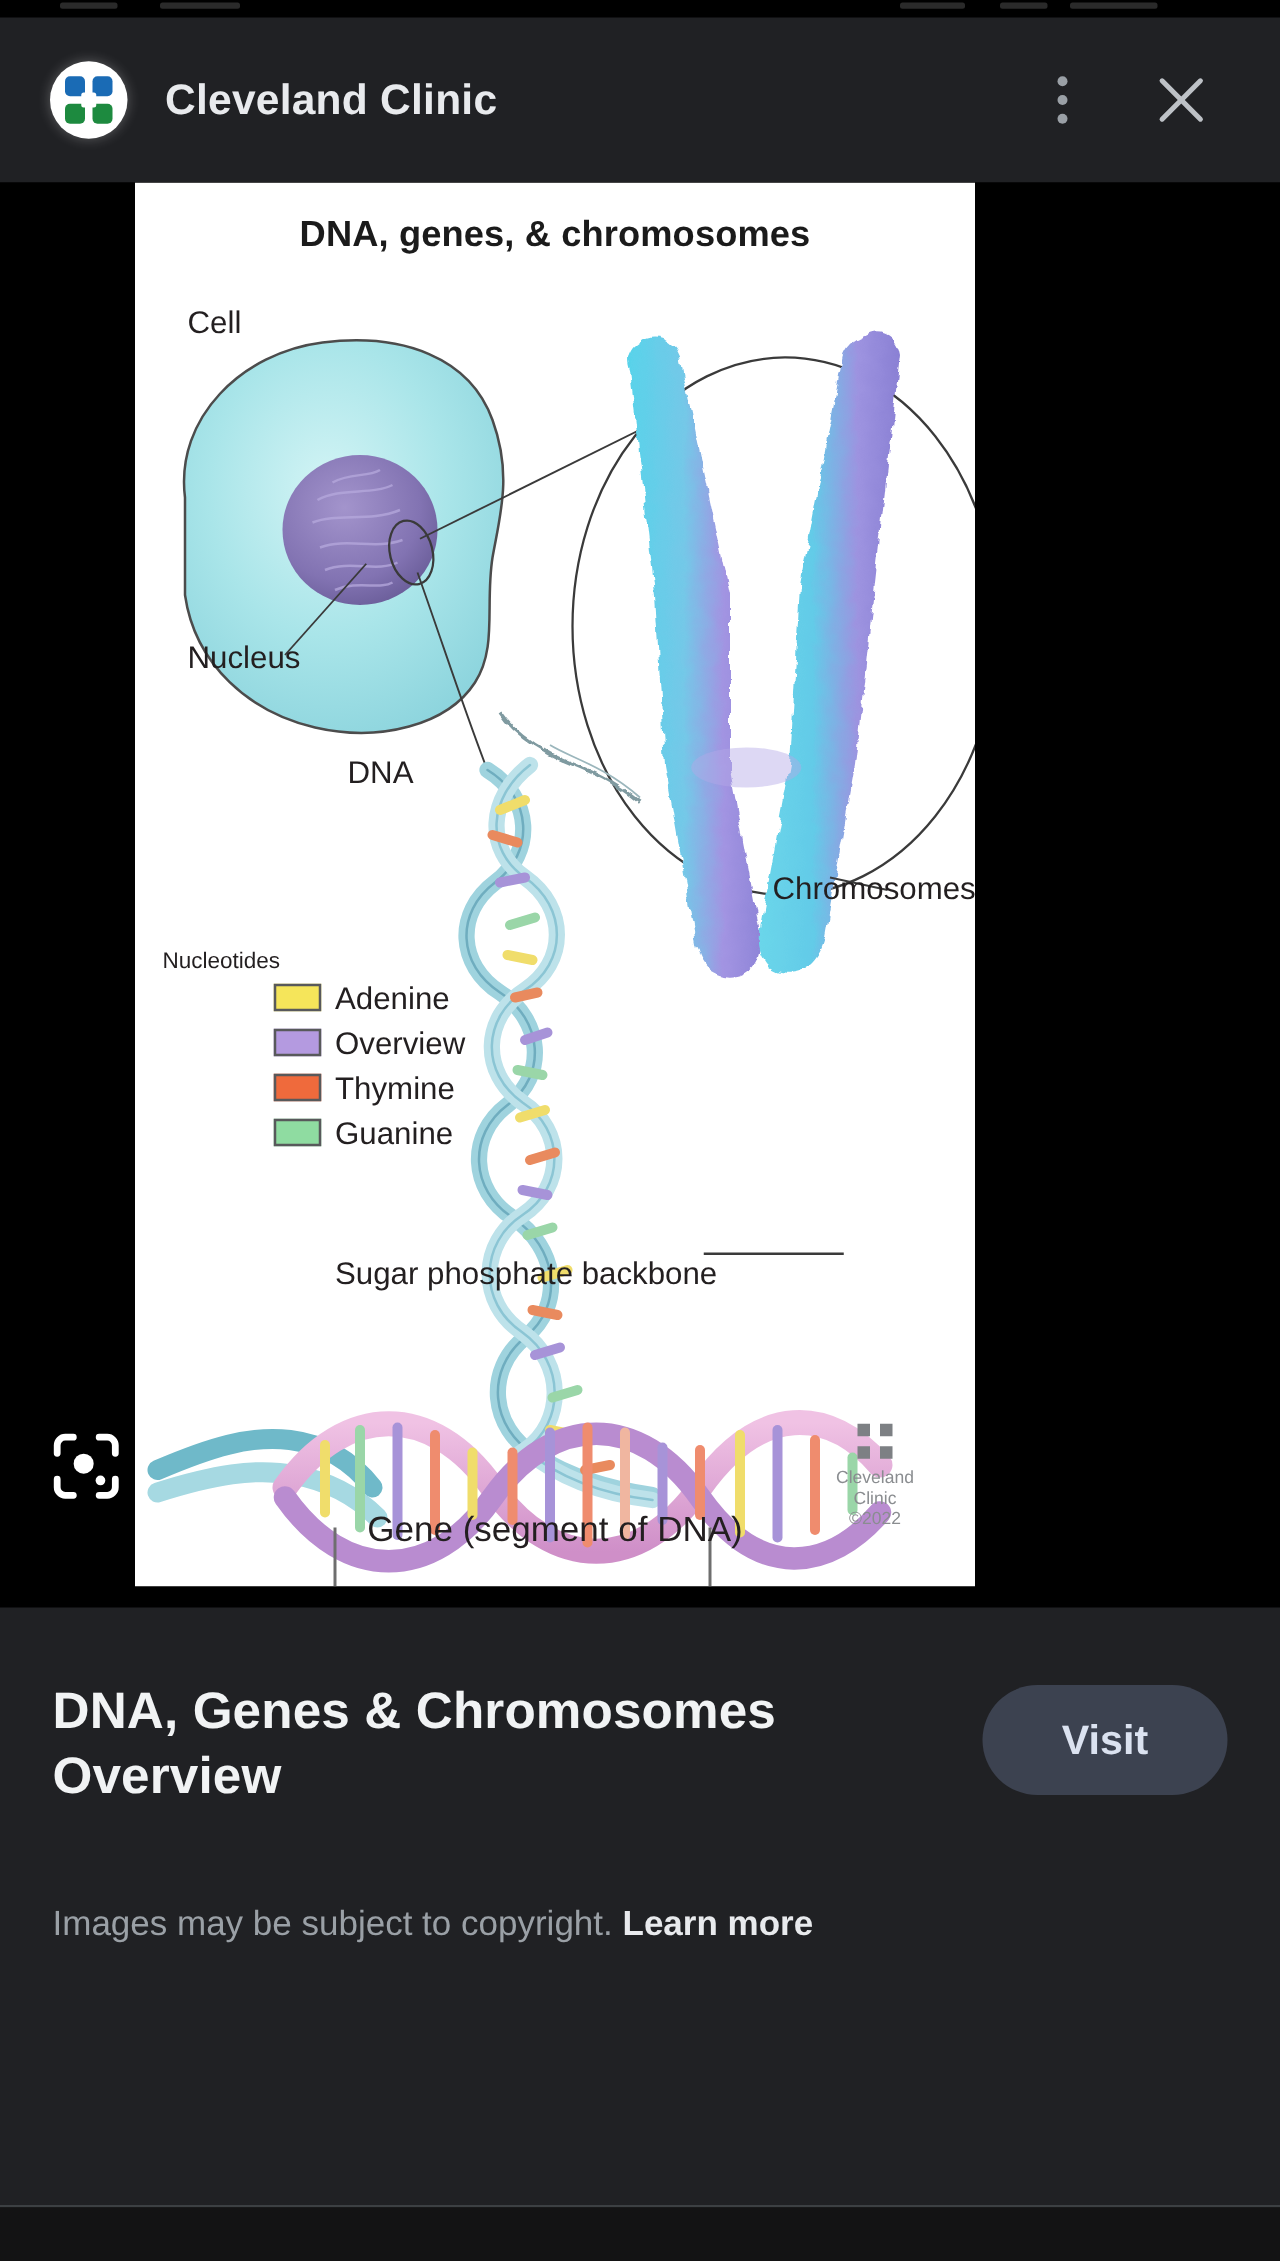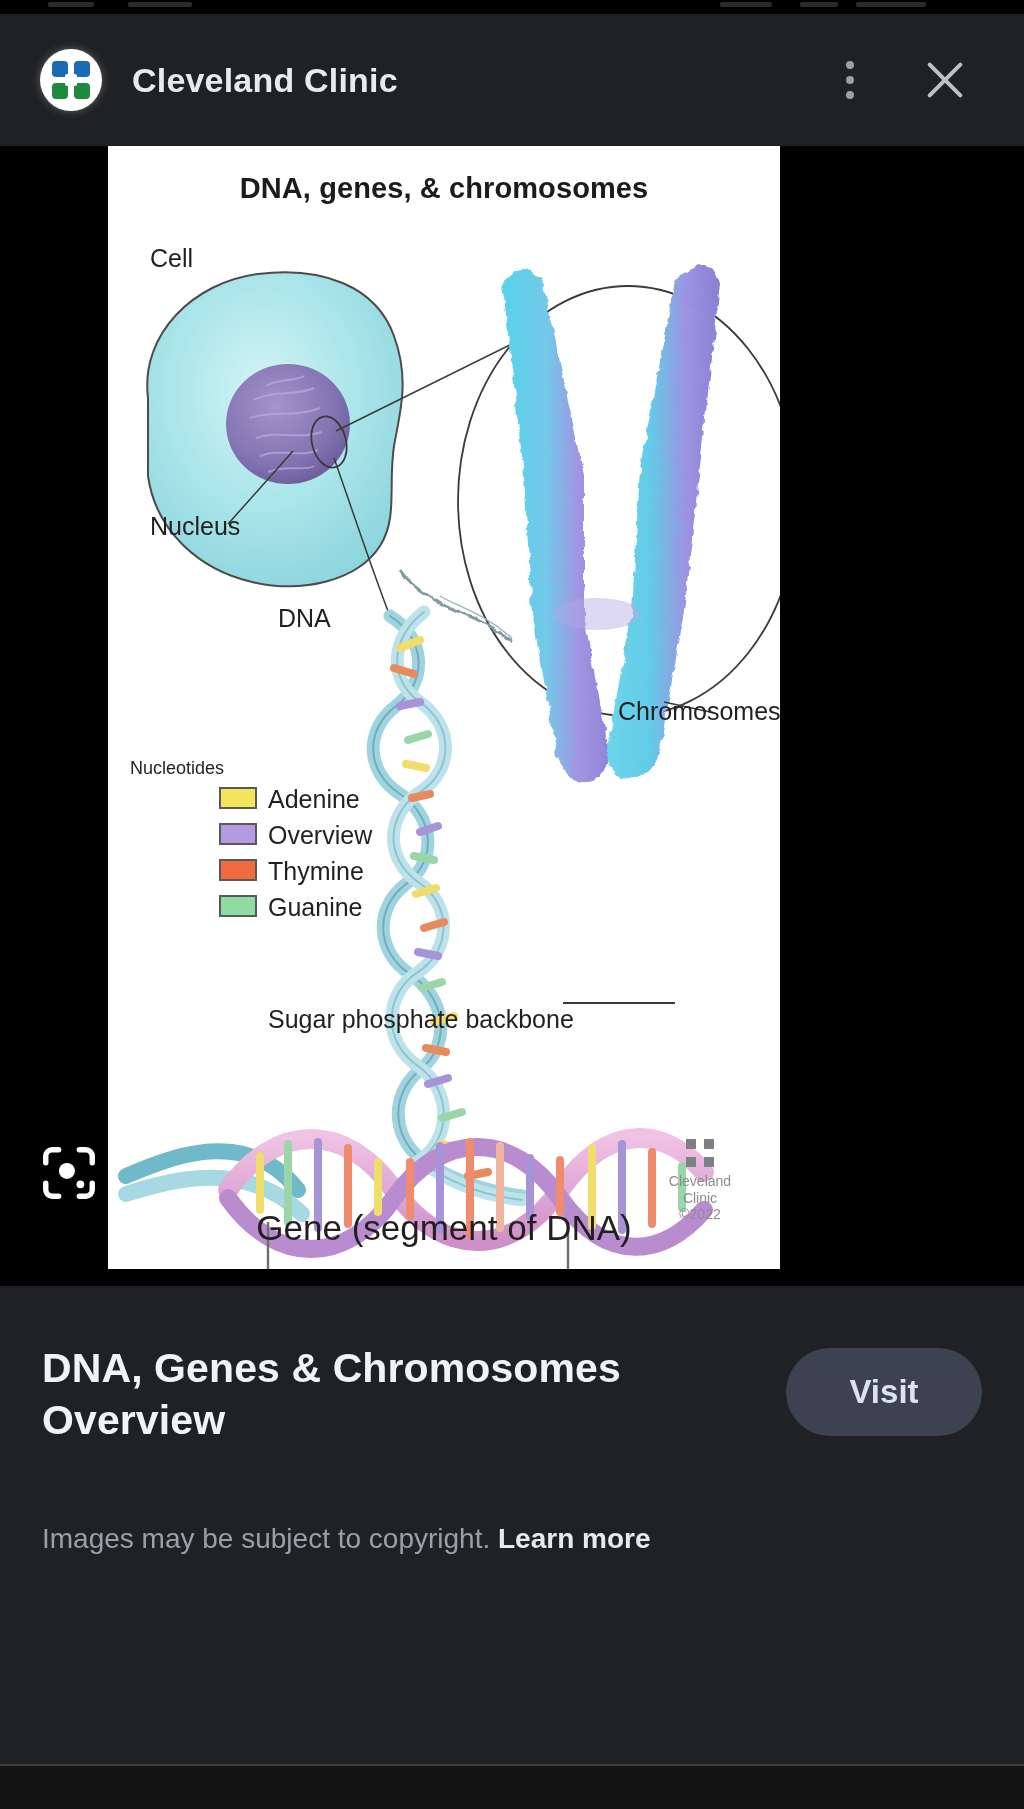--- a/index.html
+++ b/index.html
@@ -103,21 +103,21 @@
     flex: 0 0 38px;
   }
   .legend-row span { color: #231f20; font-size: 25px; line-height: 1; }
 
   .lbl-backbone { left: 160px; top: 843px; }
   .backbone-line {
     position: absolute; left: 455px; top: 856px; width: 112px; height: 2px; background: #3a3a3a;
   }
   .lbl-gene {
     position: absolute; left: 0; right: 0; top: 1062px; text-align: center;
-    color: #231f20; font-size: 35px;
+    color: #231f20; font-size: 28px;
   }
 
   
   .watermark {
     position: absolute; right: 34px; bottom: 46px; width: 92px;
     text-align: center; color: #8a8d90; font-size: 14px; line-height: 1.18;
   }
   .wm-mark {
     position: relative; width: 28px; height: 28px; margin: 0 auto 6px;
   }

